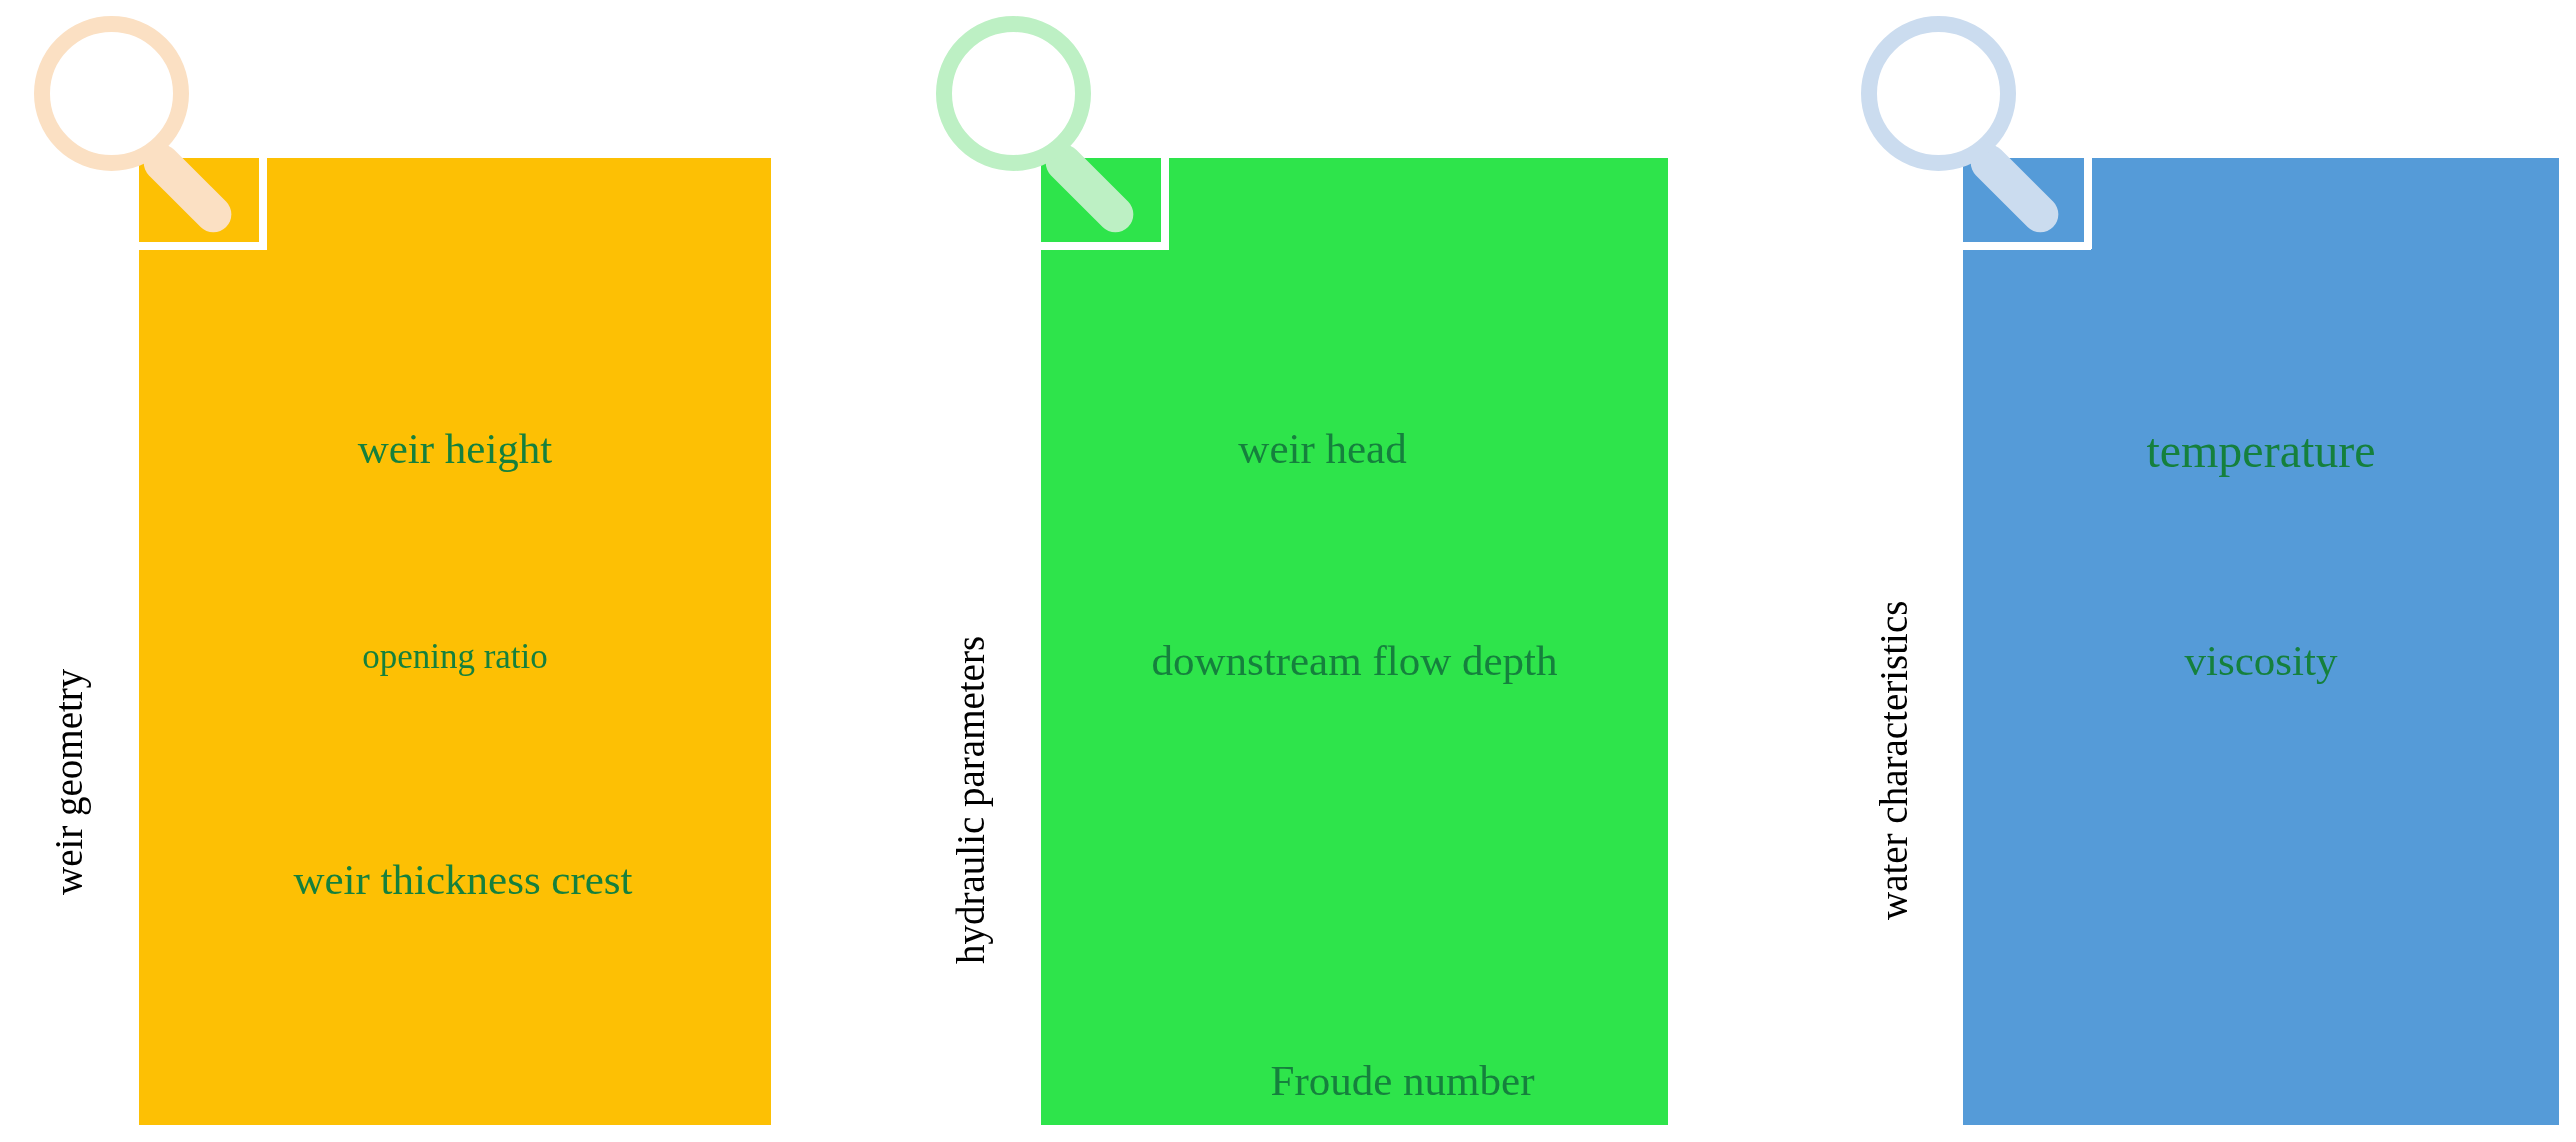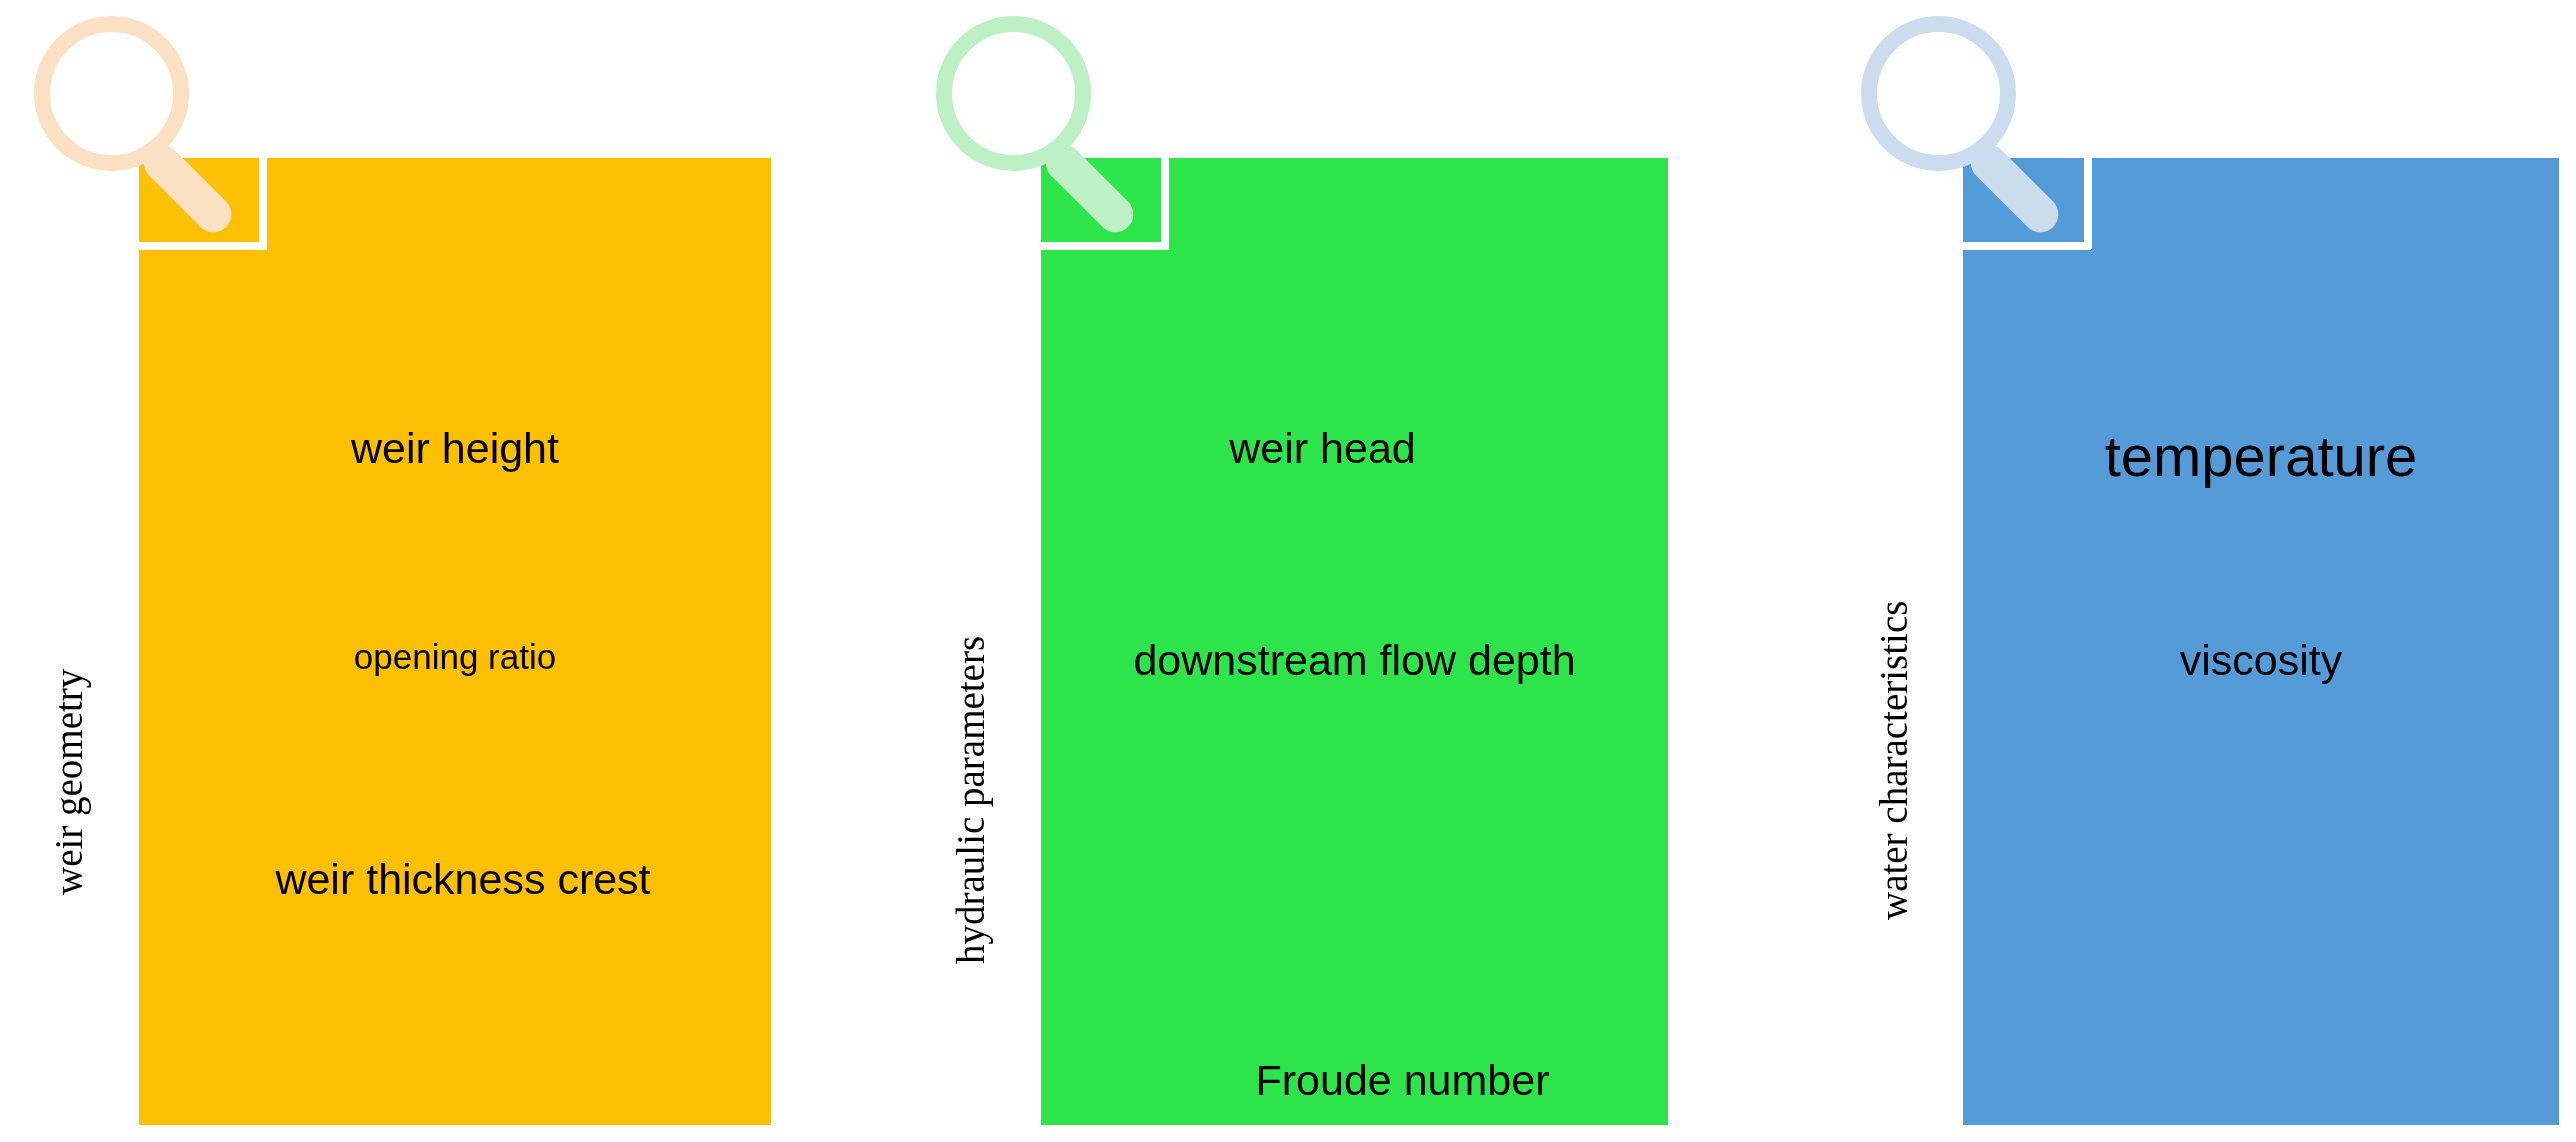--- a/index.html
+++ b/index.html
@@ -57,25 +57,25 @@
     background: #ffffff;
   }
 
   .items {
     position: absolute;
     left: 0;
     right: 0;
     text-align: center;
   }
   .item {
-    color: #000000;
+    color: #15803d;
     font-size: 41px;
     line-height: 1;
     white-space: nowrap;
-    font-family: Liberation Sans, sans-serif;
+    font-family: Liberation Serif, serif;
   }
 
   
   .magnifier {
     position: absolute;
     pointer-events: none;
   }
   .mag-lens {
     position: absolute;
     border-radius: 50%;
@@ -136,20 +136,20 @@
       <div class="panel" style="left: 1963px; top: 158px; width: 596px; height: 967px; background: rgb(85, 155, 216);"></div>
       <div class="gap-v" style="left: 2084px; top: 158px; width: 7.5px; height: 91px;"></div>
       <div class="gap-h" style="left: 1963px; top: 242px; width: 128px; height: 7.5px;"></div>
       <div class="notch" style="left: 1963px; top: 158px; width: 120px; height: 84px; background: rgb(85, 155, 216);"></div>
       <div class="magnifier" style="left: 0px; top: 0px; width: 2576px; height: 1143px;">
         <div class="mag-handle" style="left: 1958px; top: 150px; width: 36px; height: 109px; background: rgb(203, 220, 239); transform: rotate(-45deg);"></div>
         <div class="mag-lens" style="left: 1861px; top: 16.3px; width: 155px; height: 155px; border: 16.3px solid rgb(203, 220, 239);"></div>
       </div>
       <div class="side-label" style="left: 1874px; top: 920px; font-size: 39px;">water characteristics</div>
       <div class="items" style="left: 1963px; width: 596px; top: 427px;">
-        <div class="item" style="font-size: 58px;">temperature</div>
+        <div class="item" style="font-size: 48px;">temperature</div>
       </div>
       <div class="items" style="left: 1963px; width: 596px; top: 639px;">
         <div class="item" style="font-size: 43px;">viscosity</div>
       </div>
     </div>
   </div>
 
 
 </body></html>

